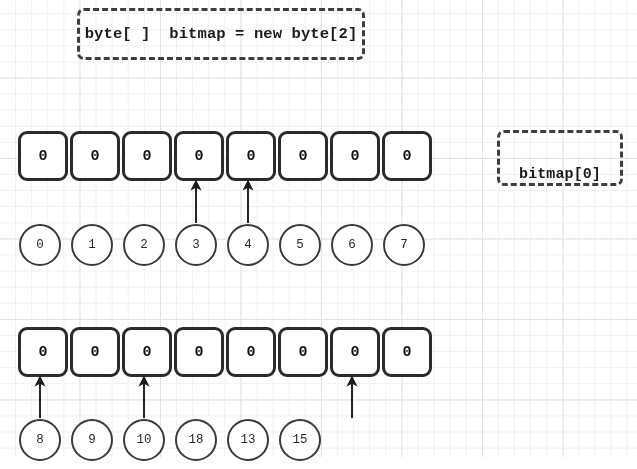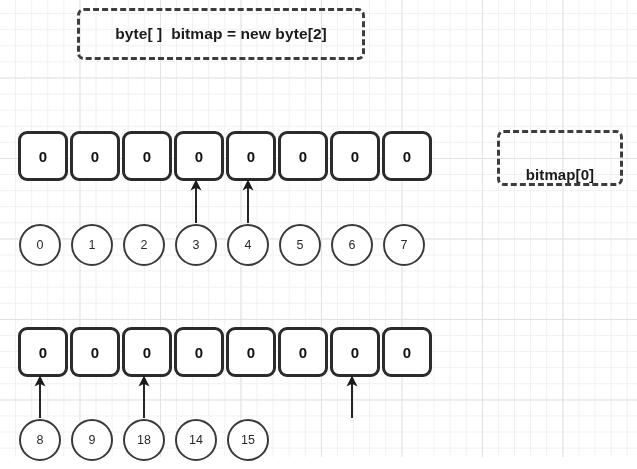--- a/index.html
+++ b/index.html
@@ -24,20 +24,21 @@
       linear-gradient(to right,  #e2e2e2 1px, transparent 1px),
       linear-gradient(to bottom, #e2e2e2 1px, transparent 1px),
       linear-gradient(to right,  #f0f0f0 1px, transparent 1px),
       linear-gradient(to bottom, #f0f0f0 1px, transparent 1px);
     background-size:
       80.5px 80.5px,
       80.5px 80.5px,
       16.1px 16.1px,
       16.1px 16.1px;
     background-position: -1px -3px, -1px -3px, -1px -3px, -1px -3px;
+    font-family: Liberation Mono, monospace;
   }
 
   
   .dashed-box {
     position: absolute;
     box-sizing: border-box;
     border: 3px dashed #3d3d3d;
     border-radius: 7px;
     background: transparent;
     display: flex;
@@ -167,22 +168,23 @@
     <div class="cell">0</div>
     <div class="cell">0</div>
     <div class="cell">0</div>
     <div class="cell">0</div>
     <div class="cell">0</div>
   </div>
 
   <div id="circle-row-1" class="circle-row">
     <div class="idx-circle">8</div>
     <div class="idx-circle">9</div>
+    <div class="idx-circle">10</div>
     <div class="idx-circle">18</div>
-    <div class="idx-circle">14</div>
+    <div class="idx-circle">13</div>
     <div class="idx-circle">15</div>
   </div>
 
   <svg id="arrow-layer" width="637" height="469" viewBox="0 0 637 469">
     <defs>
       <marker id="arrowhead" markerWidth="7" markerHeight="7" refX="3.3" refY="3.2" orient="auto" markerUnits="strokeWidth">
         <path d="M 0.4 0.3 L 6.2 3.2 L 0.4 6.1 L 1.9 3.2 Z" fill="#1b1b1b"></path>
       </marker>
     </defs>
     <g id="arrow-group" stroke="#1b1b1b" stroke-width="1.9" fill="none">

